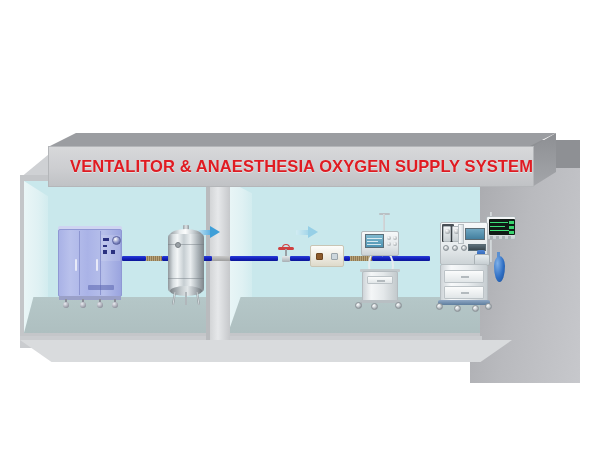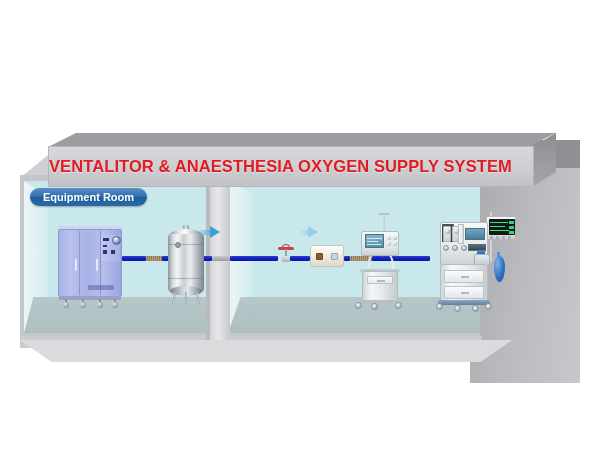--- a/index.html
+++ b/index.html
@@ -88,21 +88,21 @@
   }
   .banner-side{
     position:absolute;left:532px;top:133px;width:24px;height:54px;
     background:linear-gradient(180deg,#8d8f93 0%,#a4a6aa 100%);
     clip-path:polygon(100% 0%, 100% 72%, 0% 100%, 0% 26%);
   }
   .banner-face{
     position:absolute;left:48px;top:146px;width:486px;height:41px;
     background:linear-gradient(180deg,#d7d8da 0%,#cdced1 55%,#c0c2c5 100%);
     border:1px solid #b4b6b9;
-    display:flex;align-items:center;justify-content:flex-start;
+    display:flex;align-items:center;justify-content:flex-end;
     box-sizing:border-box;
   }
   .banner-face span{
     color:#e01b22;font-size:16.5px;font-weight:bold;letter-spacing:.1px;
     text-shadow:0 1px 0 rgba(255,255,255,.45);
     font-family:"Liberation Sans",sans-serif;white-space:nowrap;
   }
 
   
   .pipe{position:absolute;height:5px;background:linear-gradient(180deg,#2a3fd8 0%,#1522c0 45%,#0b1596 100%);border-radius:1px;}
@@ -407,23 +407,20 @@
     <div class="an-drawer" style="top:78px;">
         <i></i>
       </div>
     <div class="an-baseplate"></div>
     <div class="wheel" style="left:8px;top:95px;"></div>
     <div class="wheel" style="left:26px;top:97px;"></div>
     <div class="wheel" style="left:44px;top:97px;"></div>
     <div class="wheel" style="left:57px;top:95px;"></div>
   </div>
 
-  <div class="pill" id="pill-equipment">
-    <span>Equipment Room</span>
-  </div>
 
   <div class="banner-top"></div>
   <div class="banner-side"></div>
   <div class="banner-face">
     <span>VENTALITOR &amp; ANAESTHESIA  OXYGEN SUPPLY SYSTEM</span>
   </div>
 
 </div>
 
 </body></html>

